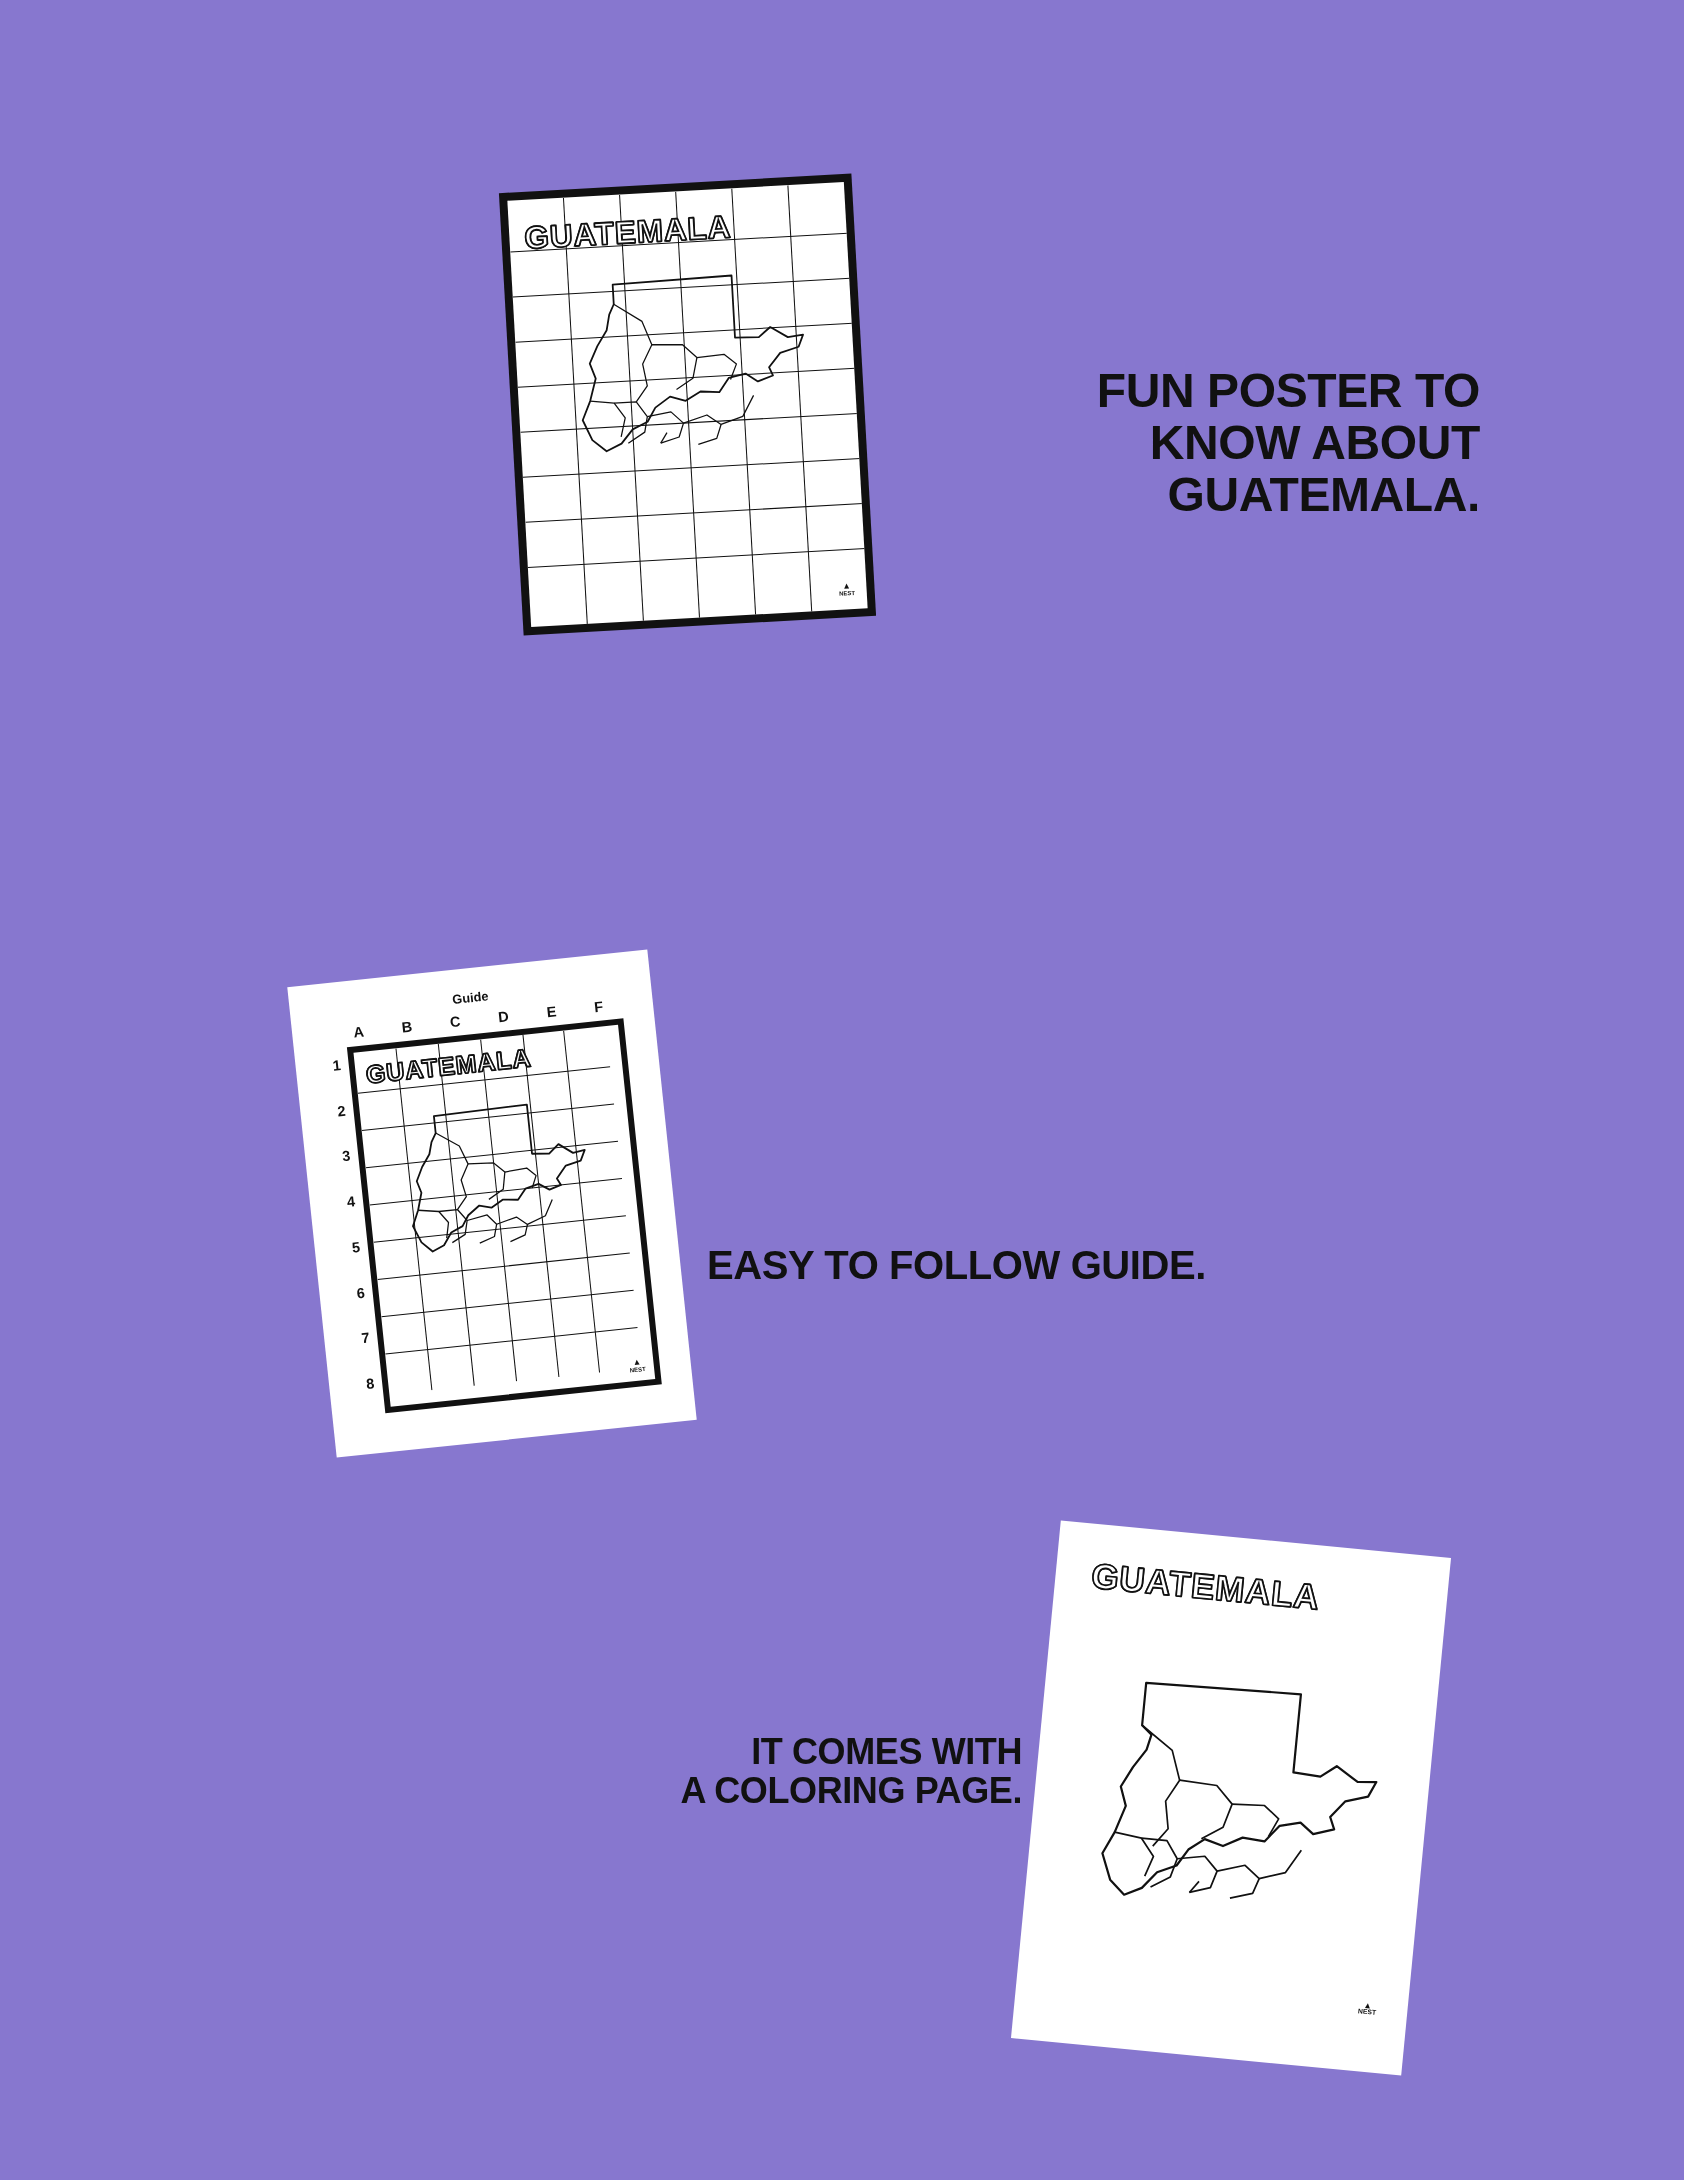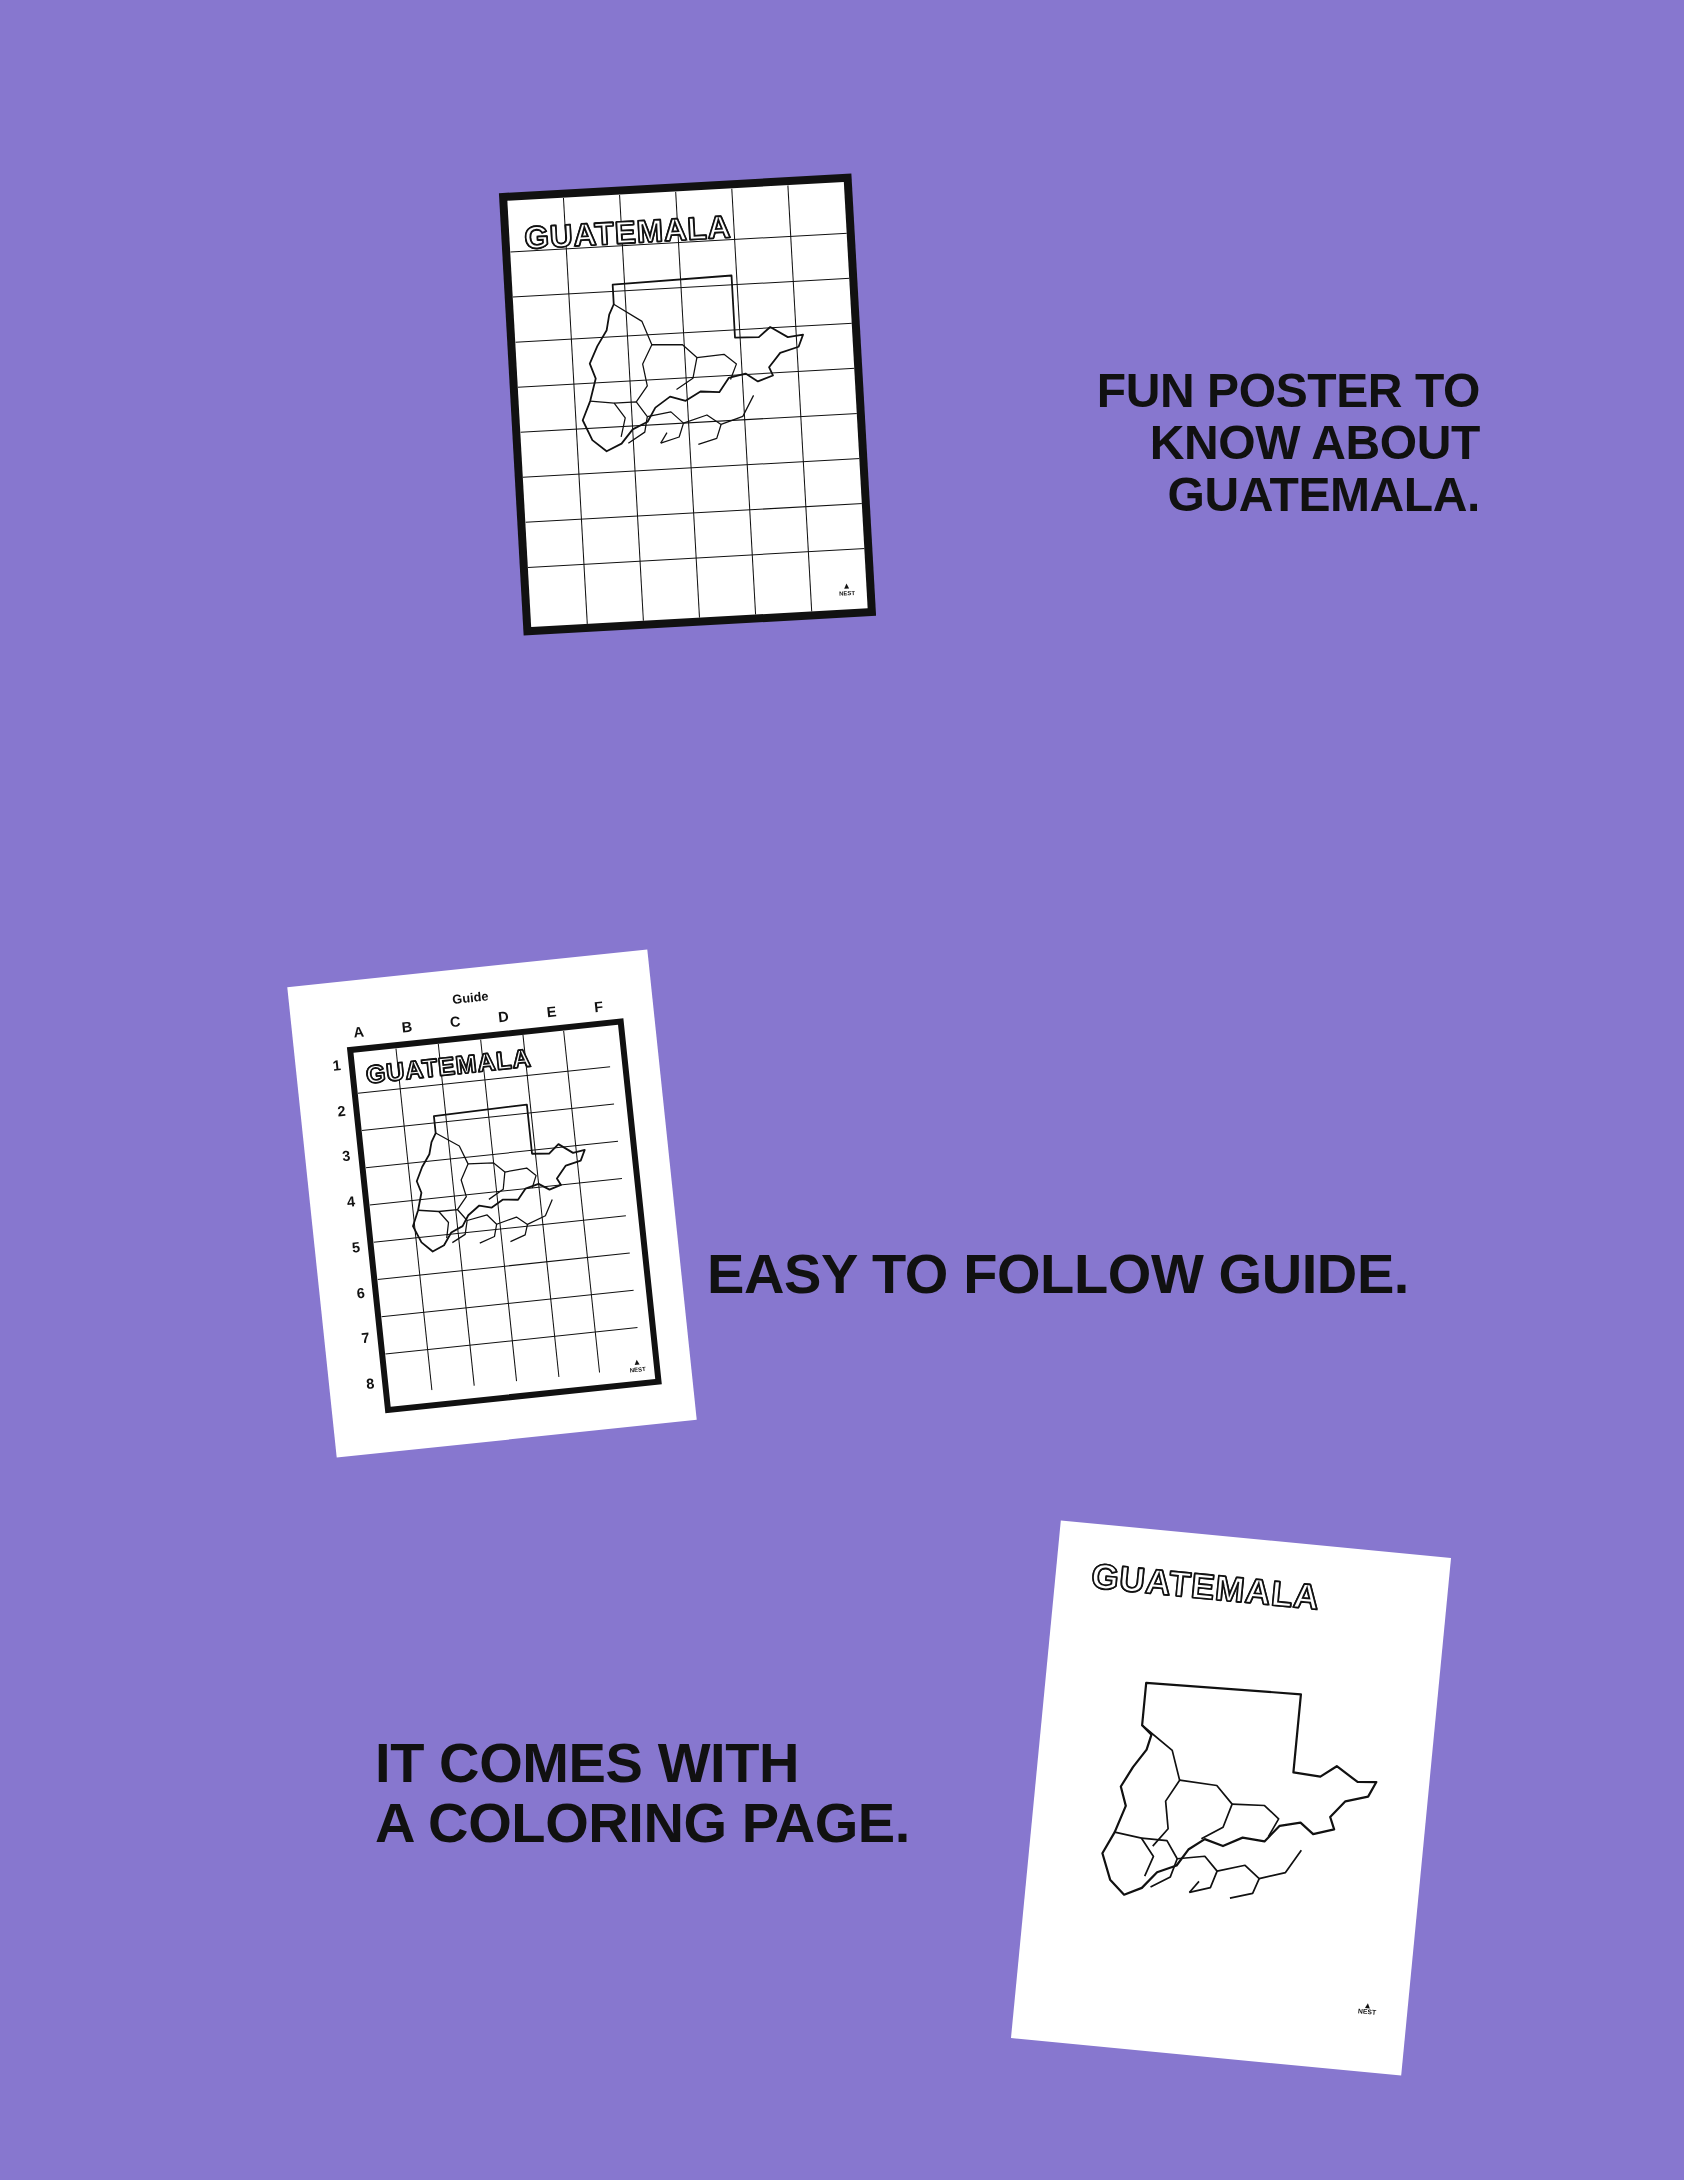--- a/index.html
+++ b/index.html
@@ -36,28 +36,28 @@
     top: 365px;
     width: 562px;
     text-align: right;
     font-size: 48px;
   }
   #caption-2 {
     left: 707px;
     top: 1244px;
     width: 860px;
     text-align: left;
-    font-size: 56px;
+    font-size: 40px;
   }
   #caption-3 {
     left: 375px;
     top: 1733px;
     width: 647px;
-    text-align: left;
-    font-size: 56px;
+    text-align: right;
+    font-size: 36px;
   }
 
   
   .card {
     position: absolute;
     background: #ffffff;
     box-sizing: border-box;
   }
 
   

